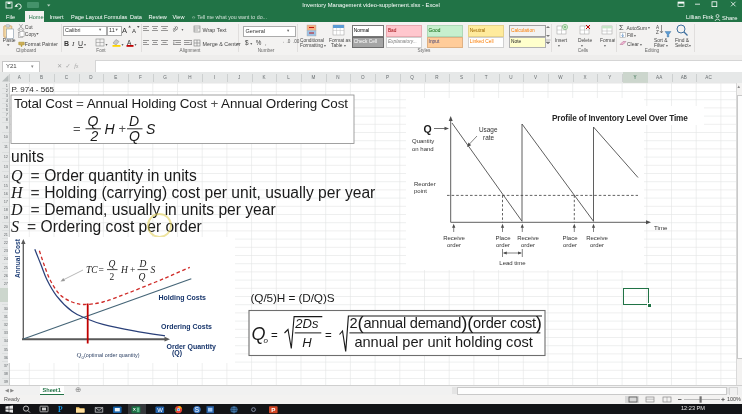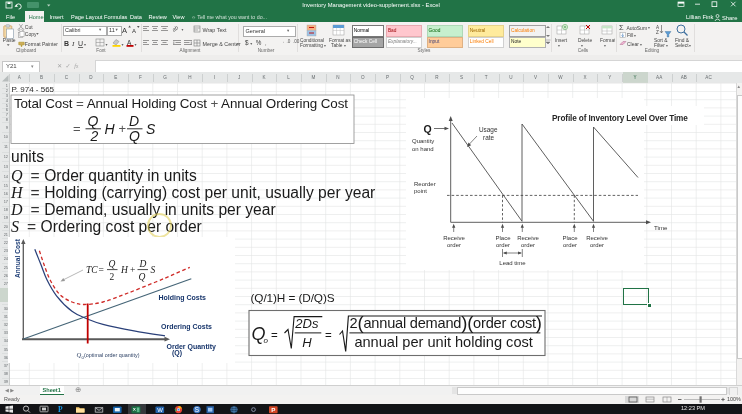--- a/index.html
+++ b/index.html
@@ -494,21 +494,21 @@
 <g font-size="7" font-weight="bold" fill="#17356b">
 <text x="150.5" y="64">Holding Costs</text>
 <text x="153" y="93">Ordering Costs</text>
 <text x="158.5" y="112.5">Order Quantity</text>
 <text x="164" y="118.5">(Q)</text>
 </g>
 <text x="68.5" y="121" font-size="6.6" fill="#2f4366" font-style="italic" font-family="Liberation Serif,serif">Q</text>
 <text x="73.5" y="122.5" font-size="4.4" fill="#2f4366">0</text>
 <text x="76" y="121" font-size="5.4" fill="#2f4366">(optimal order quantity)</text>
 </svg>
-<div class="tx" style="left:250.5px;top:291.2px;font-size:11.8px;letter-spacing:-0.1px;color:#1a1a1a;">(Q/1)H = (D/Q)S</div>
+<div class="tx" style="left:250.5px;top:291.2px;font-size:11.8px;letter-spacing:-0.1px;color:#1a1a1a;">(Q/5)H = (D/Q)S</div>
 <svg class="abs" style="left:245px;top:306px" width="310" height="54" viewBox="0 0 310 54">
 <rect x="4" y="4.5" width="296" height="45" fill="#fff" stroke="#6e6e6e" stroke-width="1.1"></rect>
 <text x="6.5" y="33.5" font-size="18" font-style="italic" fill="#1a1a1a">Q</text>
 <text x="18.5" y="37" font-size="8" font-style="italic" fill="#1a1a1a">o</text>
 <text x="26" y="33" font-size="11.5" fill="#1a1a1a">=</text>
 <path d="M39.5 27 L43 23.5 L46.3 42.5 L49.1 10.6 L77.3 10.6" fill="none" stroke="#1a1a1a" stroke-width="1.1"></path>
 <text x="50.3" y="22" font-size="13" font-style="italic" fill="#1a1a1a">2Ds</text>
 <path d="M49.7 26.9 h26.6" stroke="#1a1a1a" stroke-width="1"></path>
 <text x="57.3" y="41" font-size="13" font-style="italic" fill="#1a1a1a">H</text>
 <text x="80" y="33" font-size="11.5" fill="#1a1a1a">=</text>

